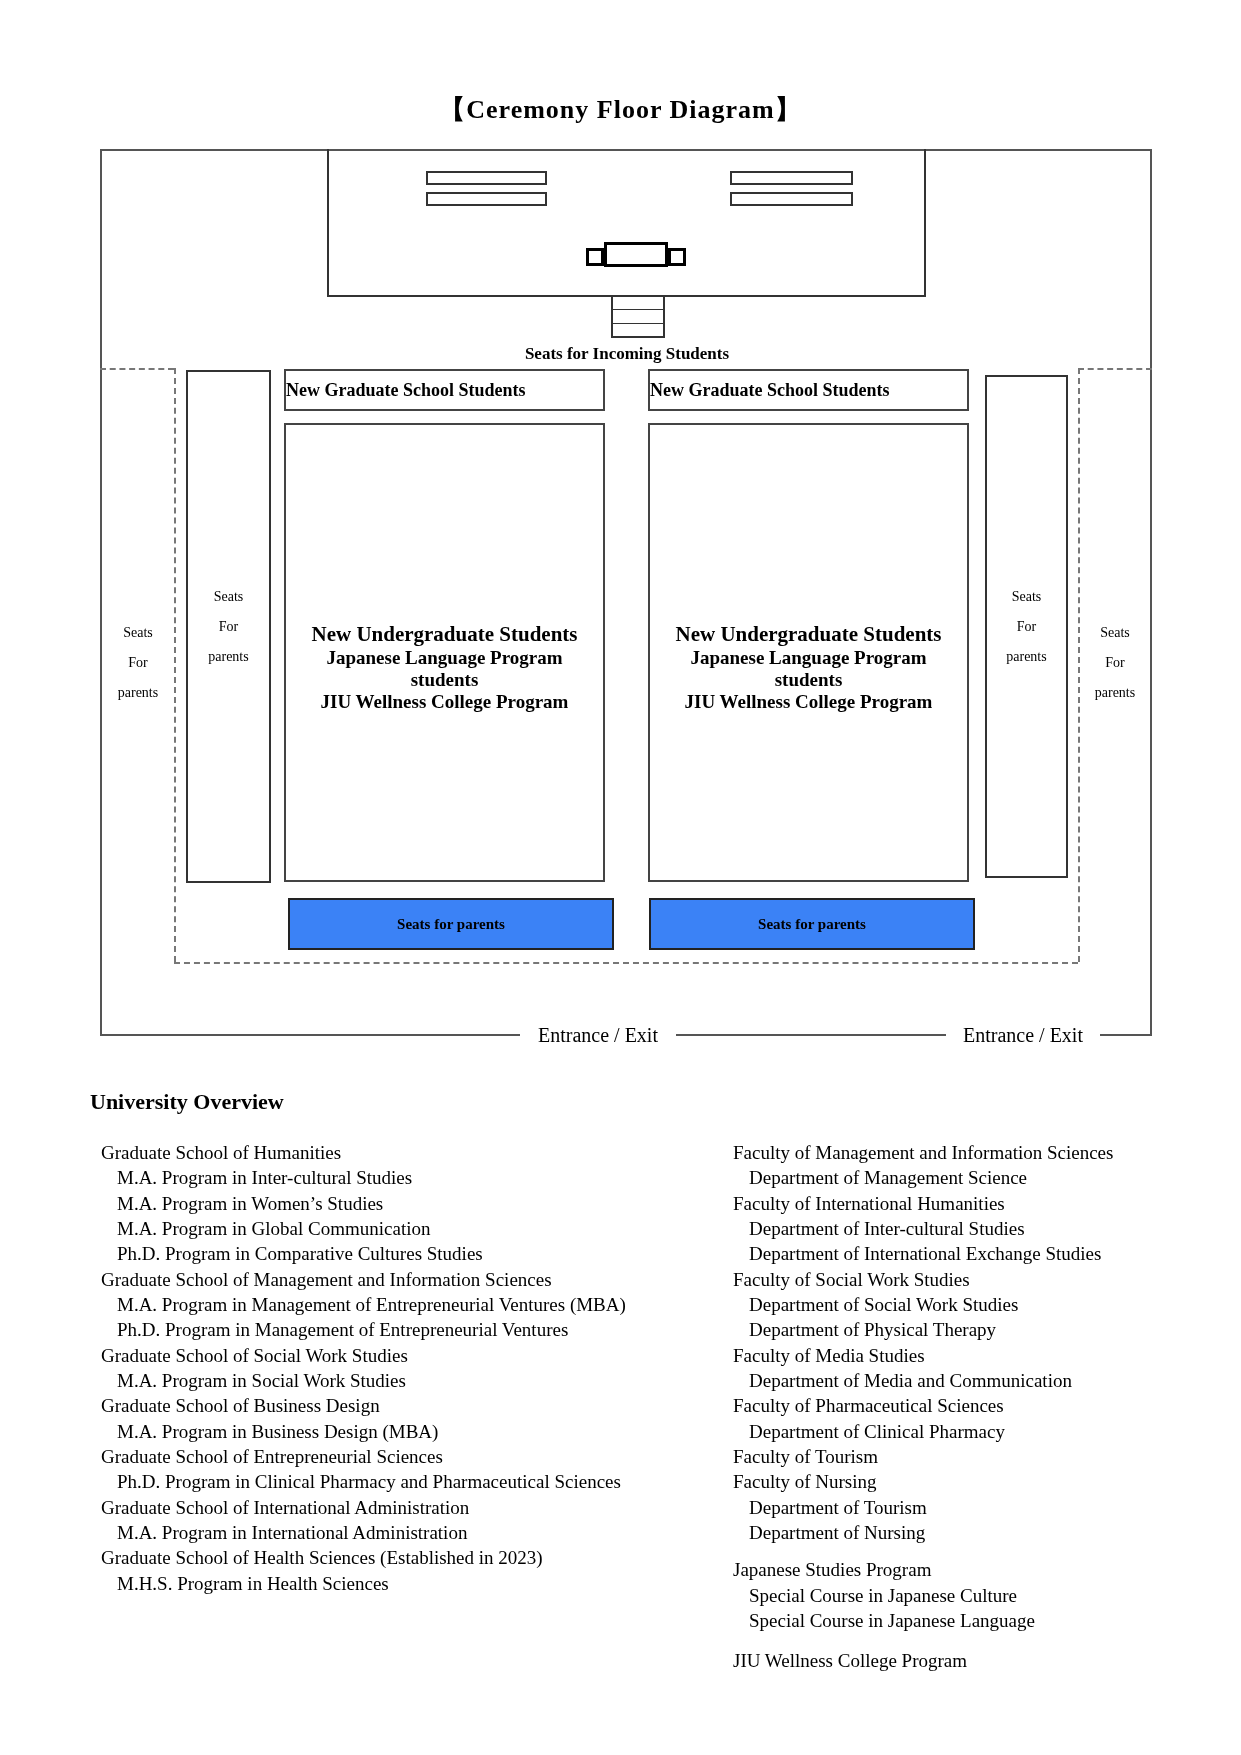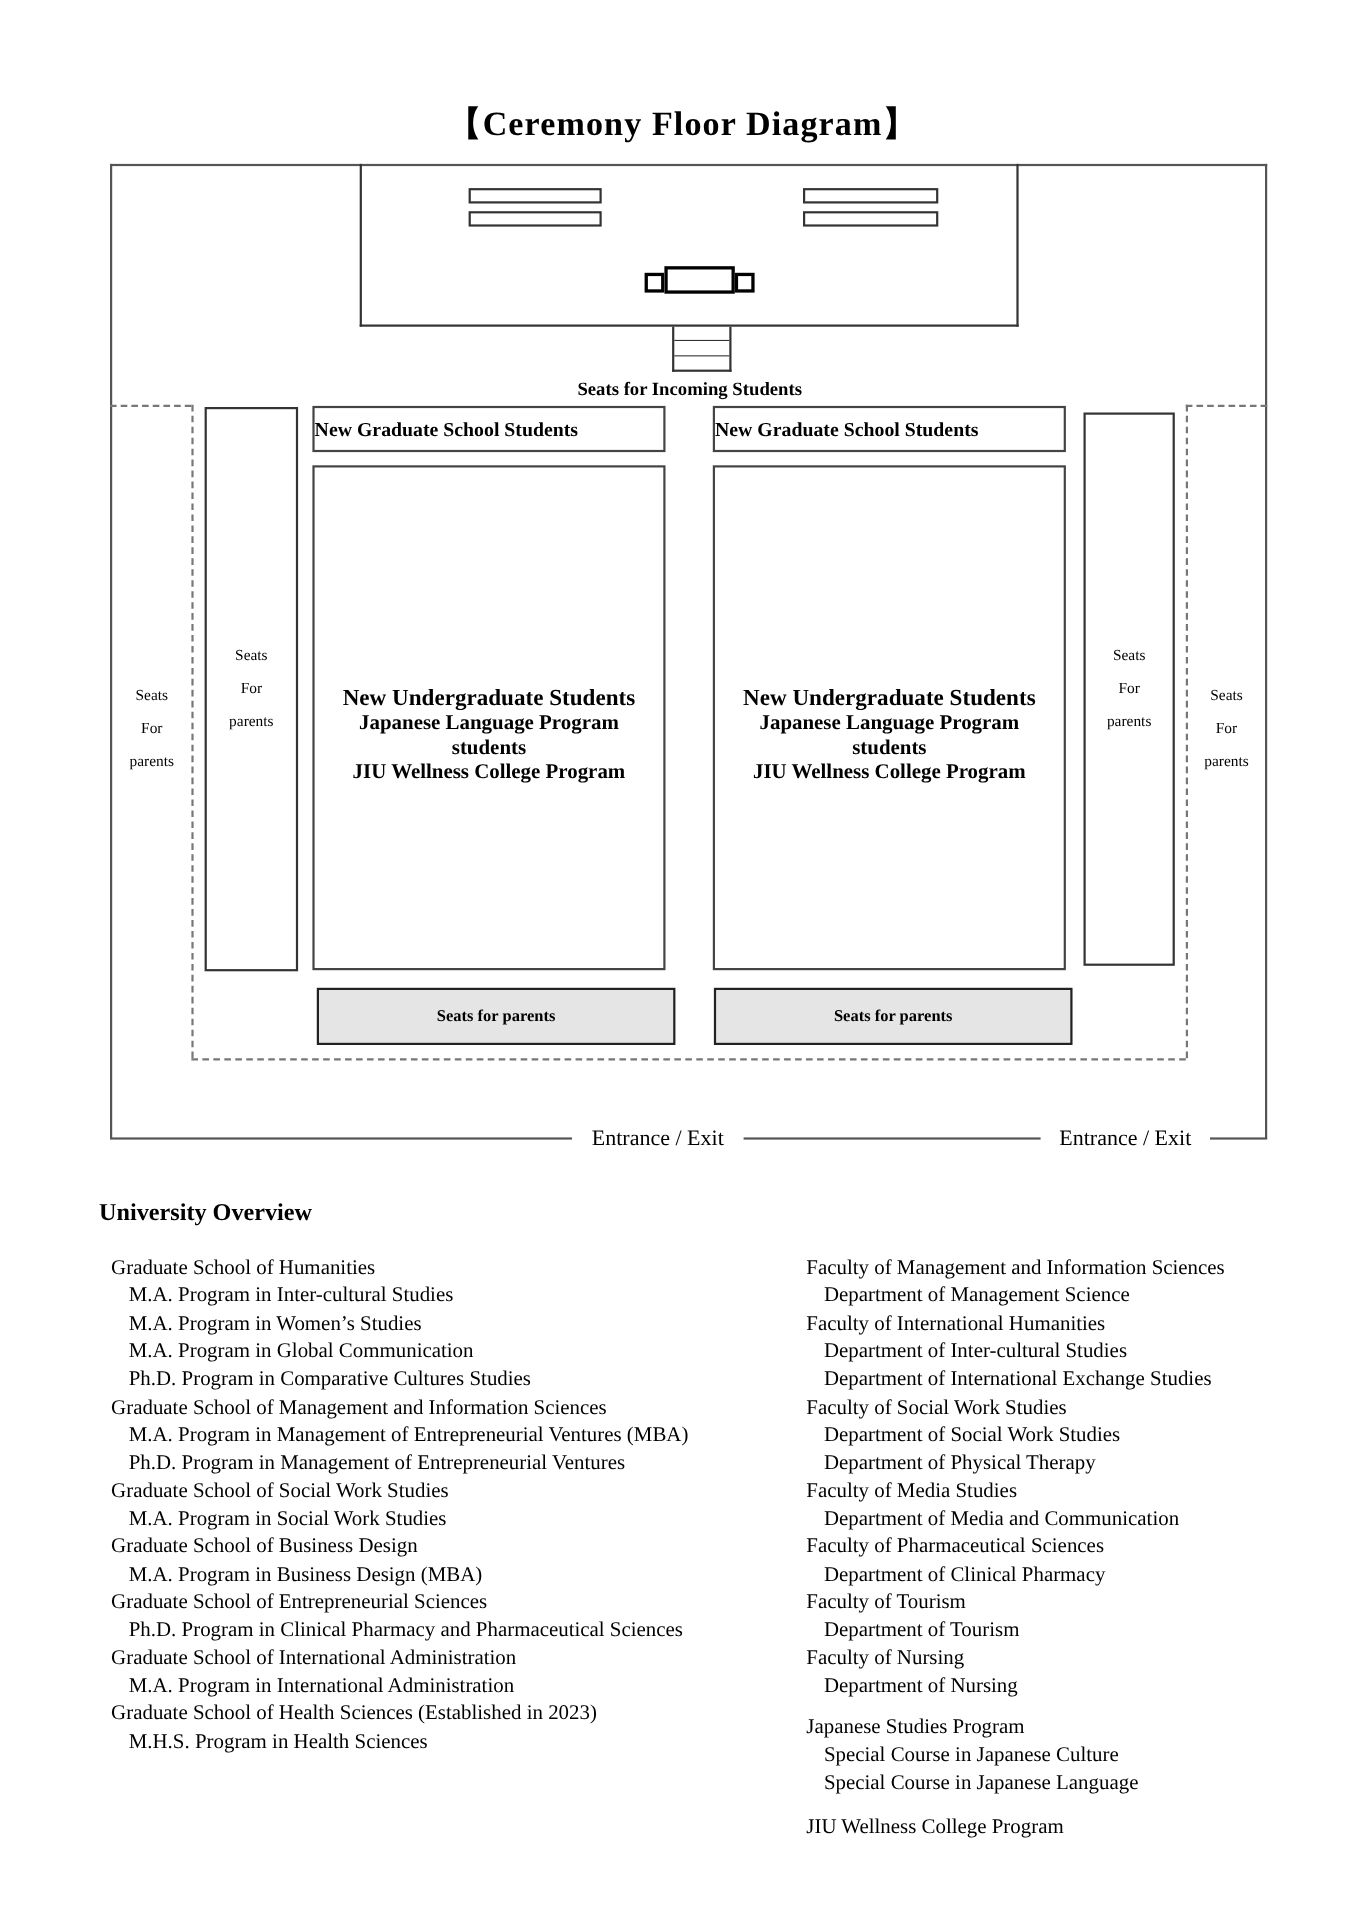--- a/index.html
+++ b/index.html
@@ -1,20 +1,20 @@
 <!DOCTYPE html>
 <html><head>
 <meta charset="utf-8">
 <style>
   * { box-sizing: border-box; margin: 0; padding: 0; }
   html, body { background: #fff; }
   body { font-family: "Liberation Serif", "DejaVu Serif", serif; color: #000; }
   .page { position: relative; width: 1241px; height: 1755px; background: #fff; overflow: hidden; }
   .abs { position: absolute; }
-  .doc-title { width: 100%; top: 92px; text-align: center; font-size: 31px; font-weight: bold; letter-spacing: 1px; }
+  .doc-title { width: 100%; top: 92px; text-align: center; font-size: 26px; font-weight: bold; letter-spacing: 1px; }
   .outline { left: 100px; top: 149px; width: 1052px; height: 886px;
              border-top: 2px solid #555; border-left: 2px solid #555; border-right: 2px solid #555; }
   .bottom-seg { height: 0; border-top: 2px solid #555; top: 1034px; }
   .entrance { top: 1021px; height: 28px; display: flex; align-items: center; justify-content: center;
               font-size: 20px; white-space: nowrap; }
   .stage { left: 327px; top: 149px; width: 599px; height: 148px;
            border-left: 2px solid #333; border-right: 2px solid #333; border-bottom: 2px solid #333; }
   .banner { border: 2px solid #333; background: #fff; height: 14px; width: 121px; }
   .podium-main { left: 604px; top: 242px; width: 64px; height: 25px; border: 3px solid #000; background: #fff; z-index: 3; }
   .podium-side { width: 18px; height: 18px; top: 248px; border: 3px solid #000; background: #fff; z-index: 2; }
@@ -29,21 +29,21 @@
   .side-box { border: 2px solid #333; background: #fff; }
   .v-parents { display: flex; flex-direction: column; align-items: center; justify-content: center;
                font-size: 14px; line-height: 30px; text-align: center; }
   .grad-box { top: 369px; width: 321px; height: 42px; border: 2px solid #444; background: #fff;
               display: flex; align-items: center; justify-content: flex-start; font-size: 18px; font-weight: bold; }
   .big-box { top: 423px; width: 321px; height: 459px; border: 2px solid #444; background: #fff;
              display: flex; flex-direction: column; align-items: center; justify-content: center;
              padding-top: 30px; text-align: center; }
   .big-box .l1 { font-size: 21px; font-weight: bold; }
   .big-box .ln { font-size: 19px; font-weight: bold; }
-  .parents-bottom { top: 898px; height: 52px; border: 2px solid #222; background: #e5e5e5;
+  .parents-bottom { top: 898px; height: 52px; border: 2px solid #222; background: #3b82f6;
                     display: flex; align-items: center; justify-content: center;
                     font-size: 15px; font-weight: bold; font-family: Liberation Serif, serif; }
   .ov-heading { left: 90px; top: 1089px; font-size: 22px; font-weight: bold; }
   .col { font-size: 19px; }
   .col .row { height: 25.33px; line-height: 25.33px; white-space: nowrap; }
   .col .sub { padding-left: 16px; }
   .spacer-a { height: 12px; }
   .spacer-b { height: 15px; }
 </style>
 </head>
@@ -164,22 +164,22 @@
     <div class="row sub">Department of Inter-cultural Studies</div>
     <div class="row sub">Department of International Exchange Studies</div>
     <div class="row">Faculty of Social Work Studies</div>
     <div class="row sub">Department of Social Work Studies</div>
     <div class="row sub">Department of Physical Therapy</div>
     <div class="row">Faculty of Media Studies</div>
     <div class="row sub">Department of Media and Communication</div>
     <div class="row">Faculty of Pharmaceutical Sciences</div>
     <div class="row sub">Department of Clinical Pharmacy</div>
     <div class="row">Faculty of Tourism</div>
+    <div class="row">Faculty of Nursing</div>
     <div class="row sub">Department of Tourism</div>
-    <div class="row">Faculty of Nursing</div>
     <div class="row sub">Department of Nursing</div>
     <div class="spacer-a"></div>
     <div class="row">Japanese Studies Program</div>
     <div class="row sub">Special Course in Japanese Culture</div>
     <div class="row sub">Special Course in Japanese Language</div>
     <div class="spacer-b"></div>
     <div class="row">JIU Wellness College Program</div>
   </div>
 
 </div>

